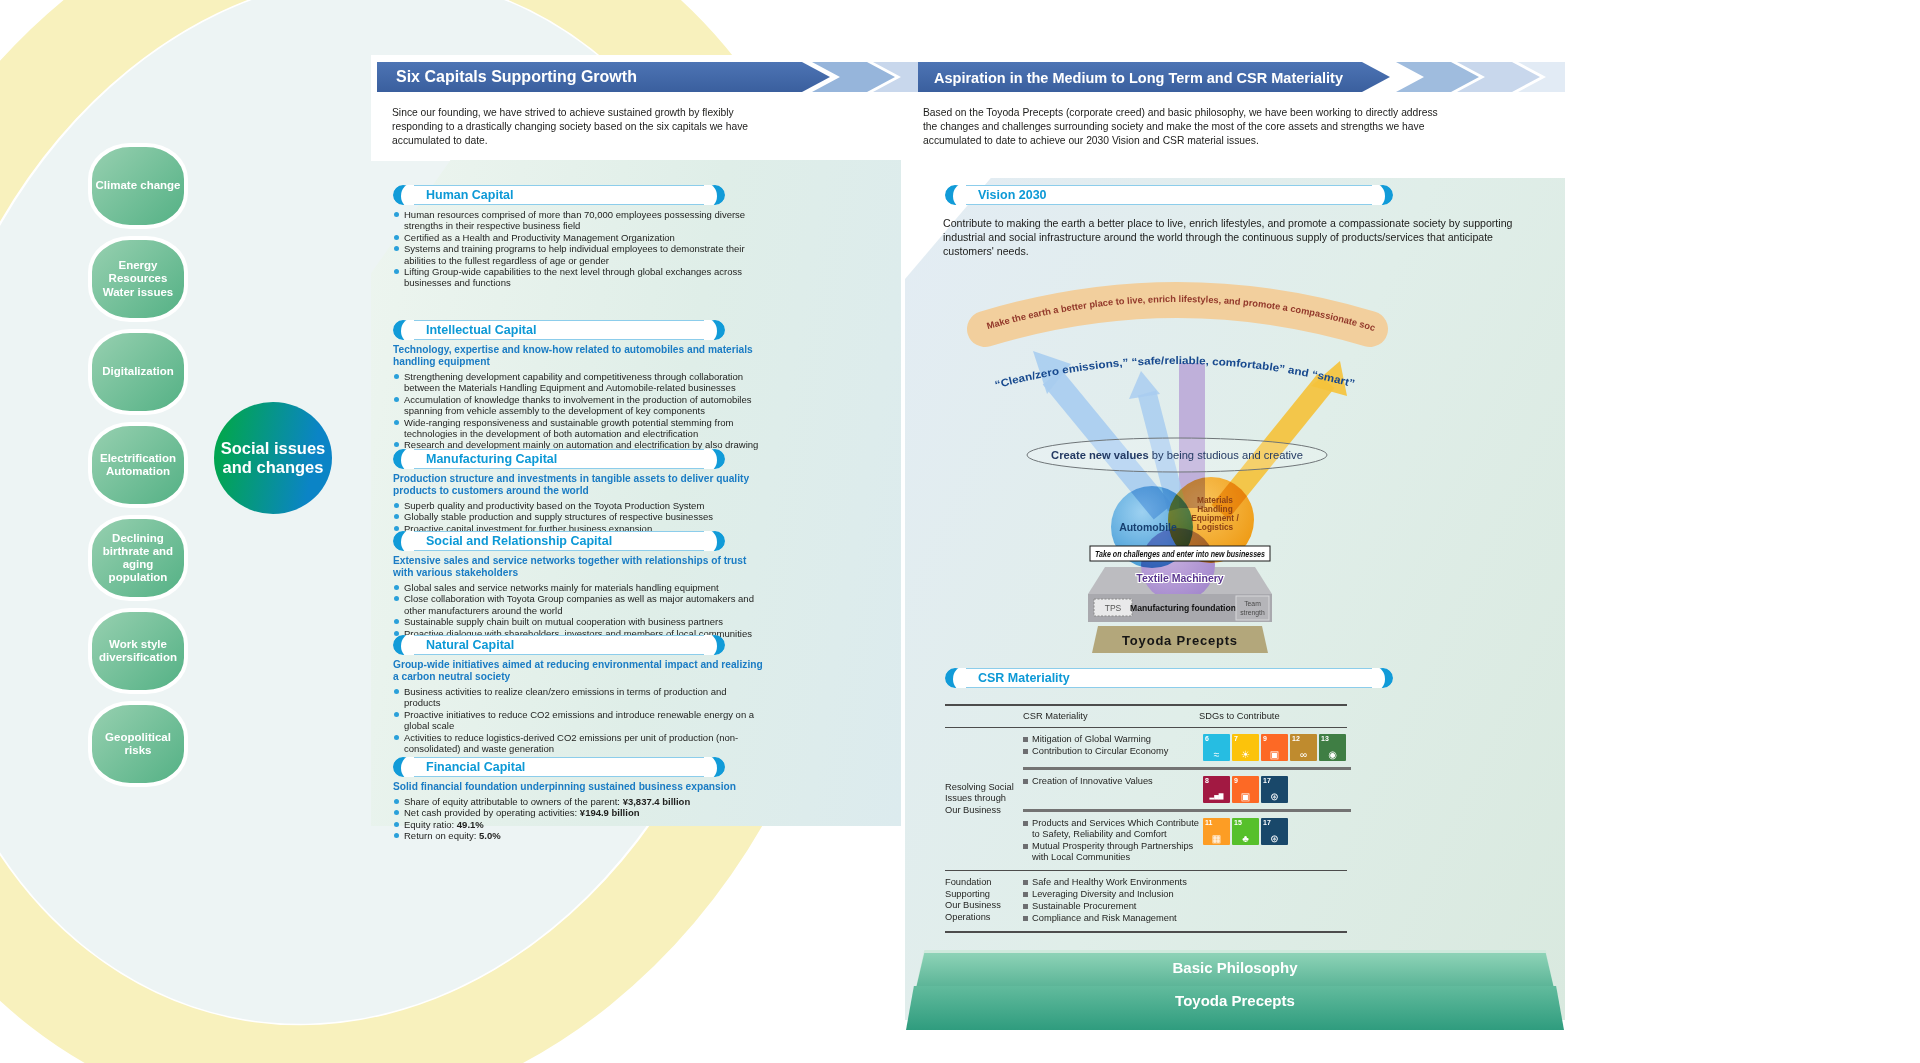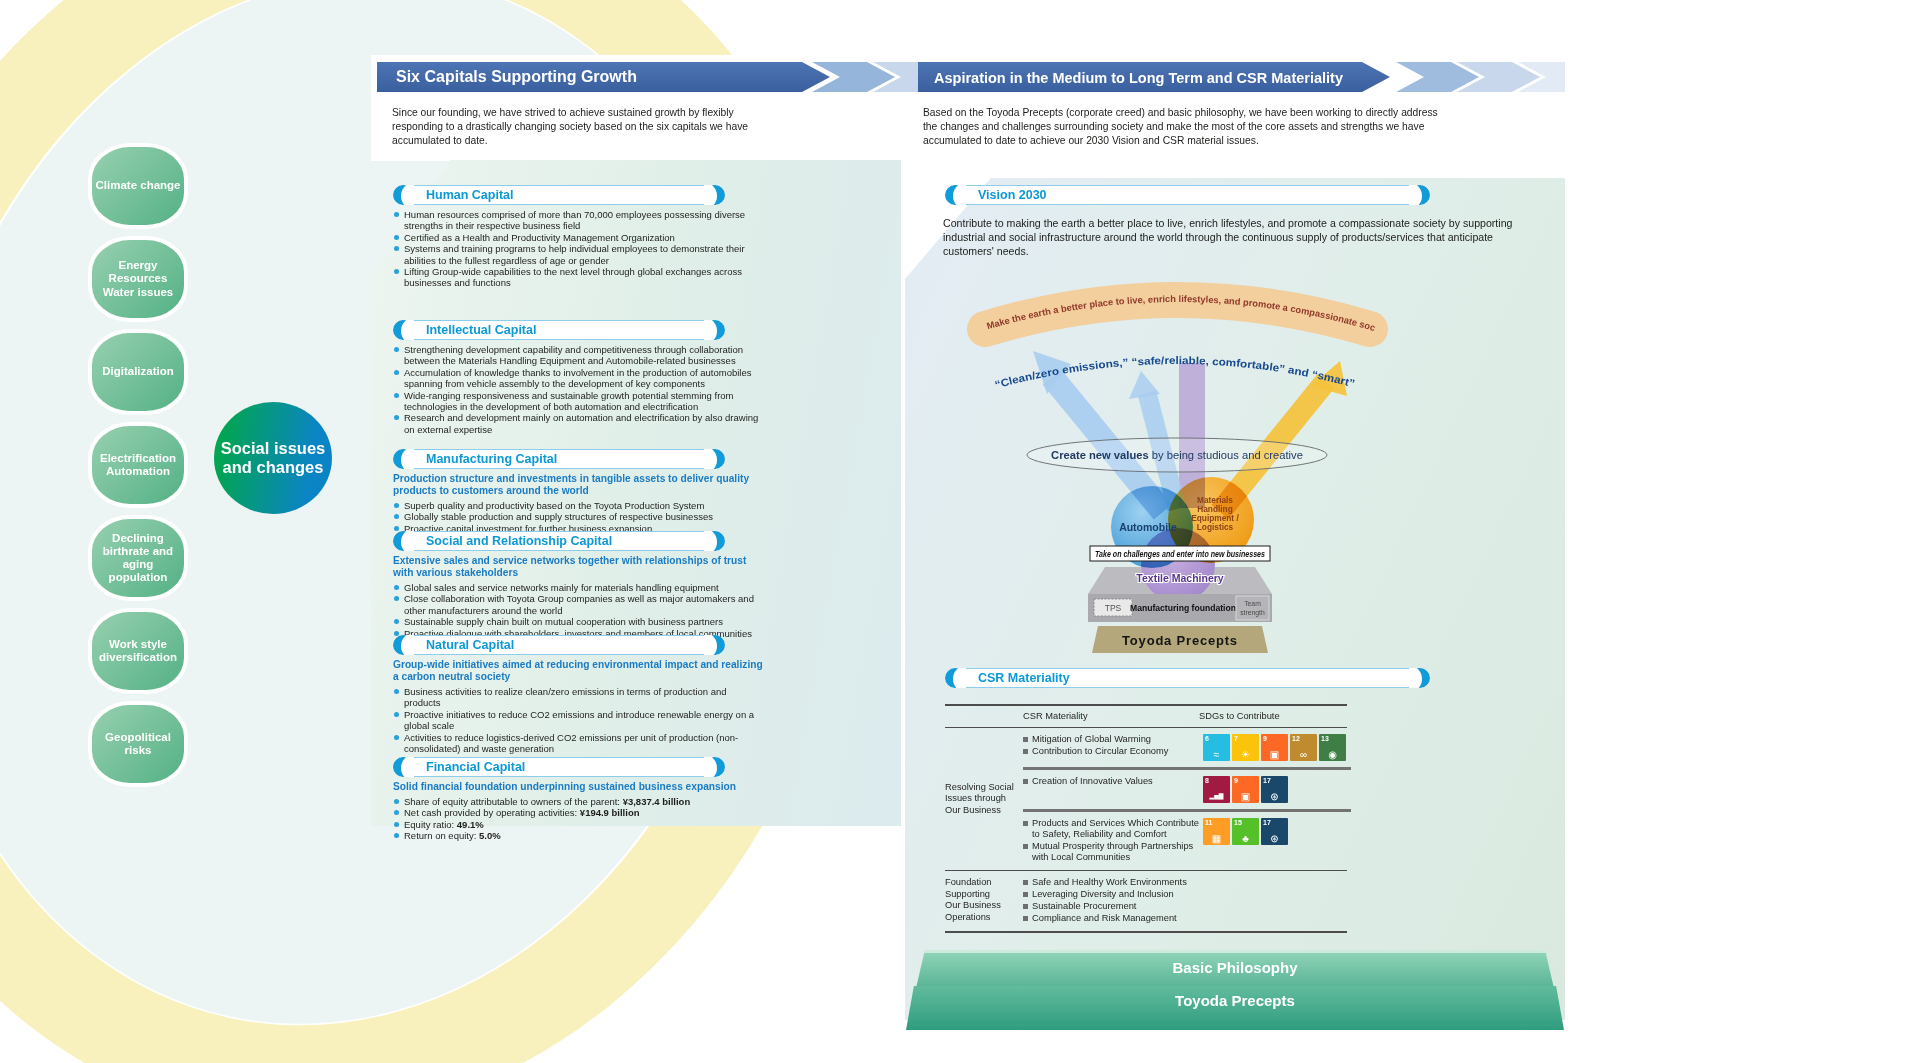--- a/index.html
+++ b/index.html
@@ -33,21 +33,21 @@
   .cresL{left:-1px;border-radius:11px 0 0 11px;}
   .cresL::before{content:'';position:absolute;left:0;top:0;width:20px;height:20px;border-radius:50%;background:#119bd8;}
   .cresL::after{content:'';position:absolute;left:8px;top:-2px;width:24px;height:26px;border-radius:50%;background:#fff;}
   .cresR{right:-1px;border-radius:0 11px 11px 0;}
   .cresR::before{content:'';position:absolute;right:0;top:0;width:20px;height:20px;border-radius:50%;background:#119bd8;}
   .cresR::after{content:'';position:absolute;right:8px;top:-2px;width:24px;height:26px;border-radius:50%;background:#fff;}
   .csub{color:#1a7cc4;font-weight:bold;font-size:10.2px;line-height:12px;margin:2px 0 3px;}
   .bul{display:flex;font-size:9.5px;line-height:11.4px;}
   .bul .d{width:5px;height:5px;border-radius:50%;background:#2aa0da;margin:3px 5px 0 1px;flex:none;}
   
-  .wpill{width:485px;}
+  .wpill{width:448px;}
   
   .mtable{position:absolute;left:945px;top:704px;width:402px;z-index:2;font-size:9.3px;color:#262624;
           border-top:2px solid #4c4c4c;border-bottom:2px solid #4c4c4c;}
   .mhead{display:flex;border-bottom:1px solid #4c4c4c;padding:5px 0 6px;}
   .mh-sp{width:78px;flex:none;}
   .mh-a{width:176px;flex:none;}
   .mgroup{display:flex;}
   .mgroup + .mgroup{border-top:1.5px solid #4c4c4c;}
   .glabel{width:78px;flex:none;white-space:pre-line;line-height:11.5px;display:flex;align-items:center;}
   .glabel.topal{align-items:flex-start;padding-top:6px;}
@@ -151,20 +151,21 @@
           <span class="d"></span>
           <span><span>Lifting Group-wide capabilities to the next level through global exchanges across businesses and functions</span></span>
         </div>
       </div>
       <div class="csec" style="top: 320px;">
         <div class="cpill">
           <span class="cres cresL"></span>
           <span class="cres cresR"></span>
           <span class="pt">Intellectual Capital</span>
         </div>
+        <div class="csub">Technology, expertise and know-how related to automobiles and materials handling equipment</div>
         <div class="bul">
           <span class="d"></span>
           <span><span>Strengthening development capability and competitiveness through collaboration between the Materials Handling Equipment and Automobile-related businesses</span></span>
         </div>
         <div class="bul">
           <span class="d"></span>
           <span><span>Accumulation of knowledge thanks to involvement in the production of automobiles spanning from vehicle assembly to the development of key components</span></span>
         </div>
         <div class="bul">
           <span class="d"></span>

